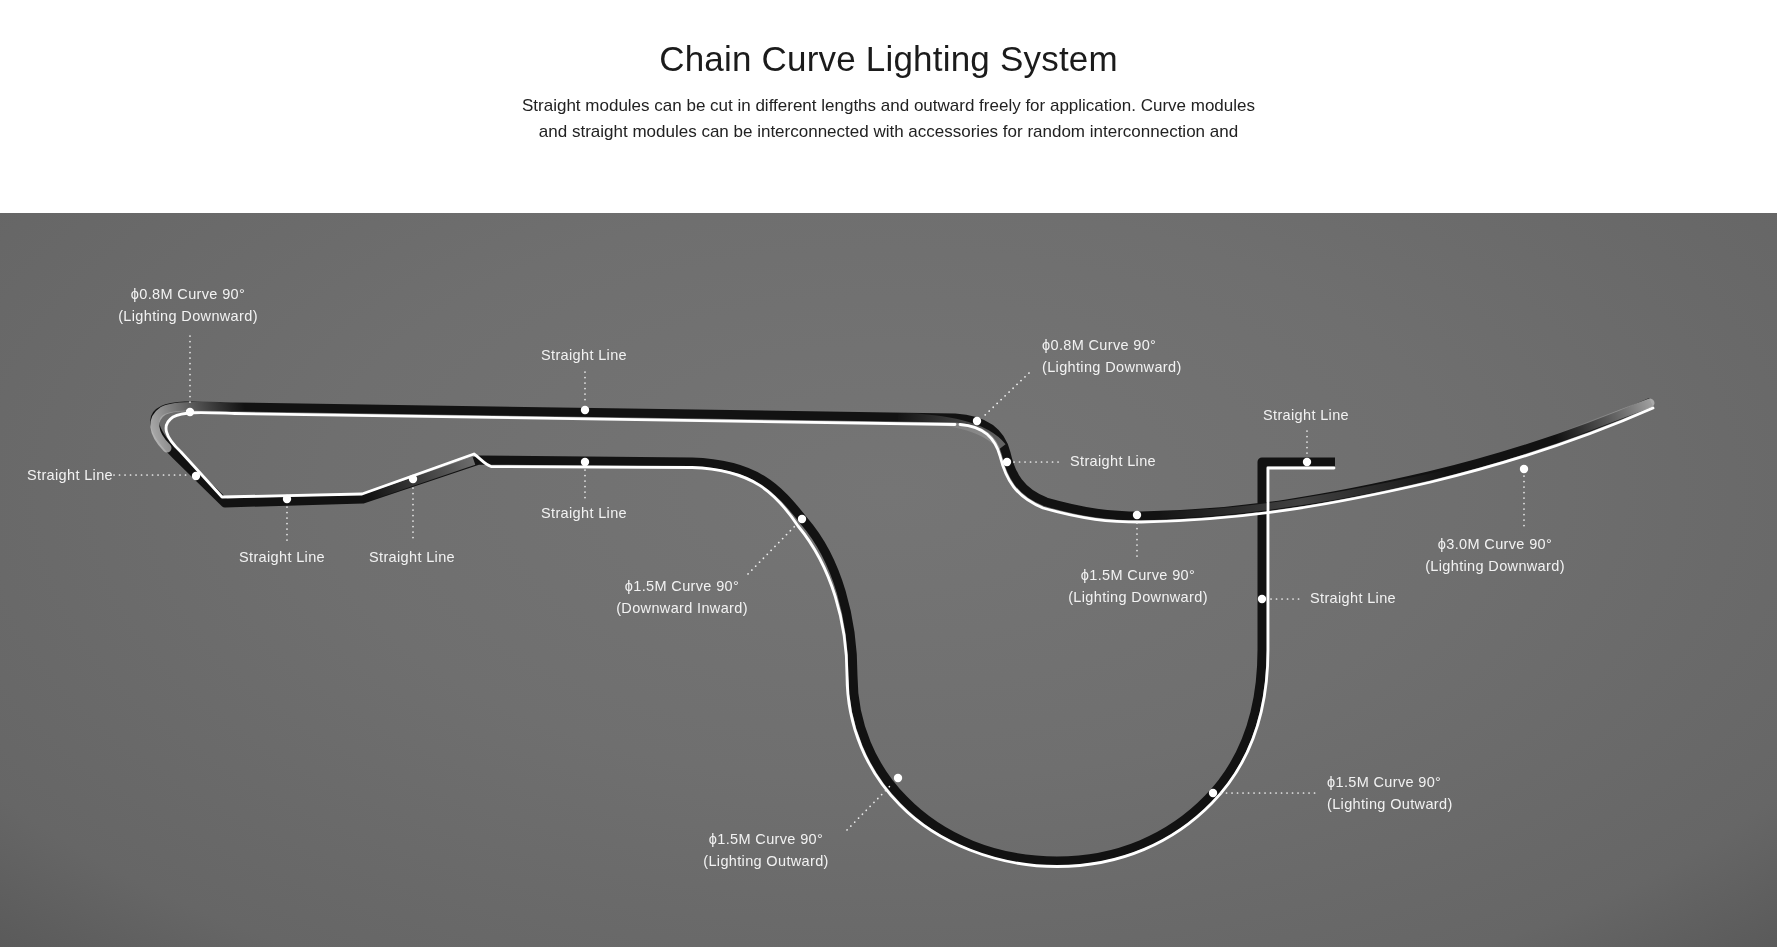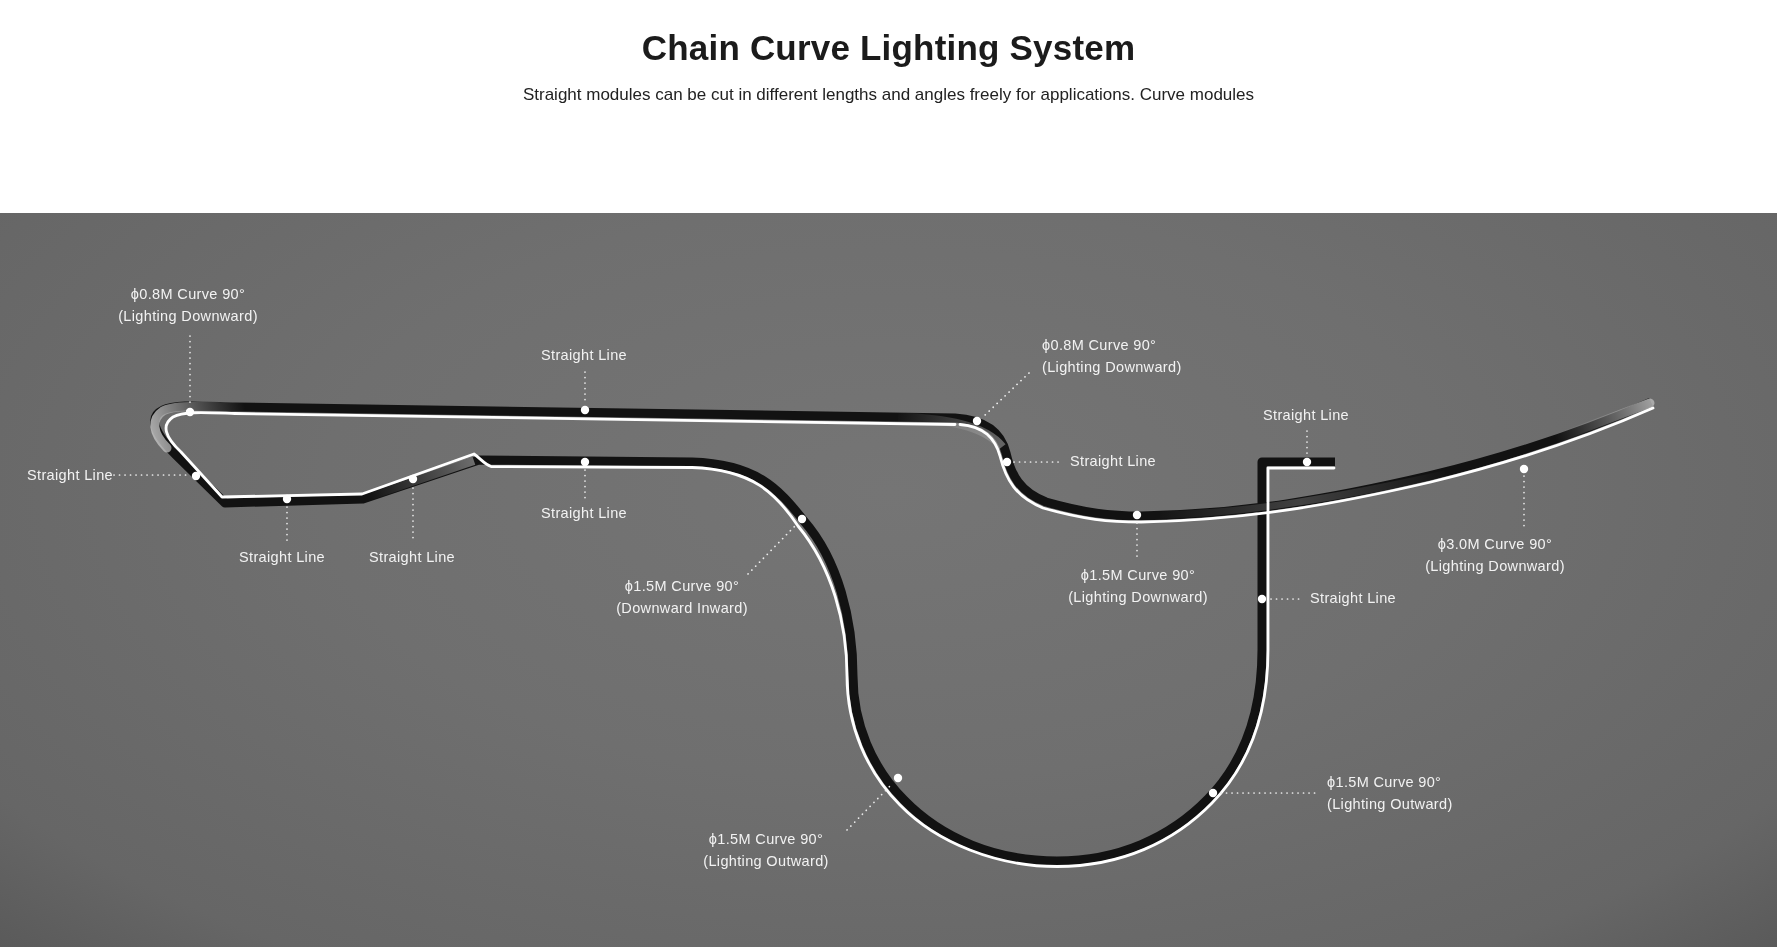--- a/index.html
+++ b/index.html
@@ -1,42 +1,43 @@
 <!DOCTYPE html>
 <html><head>
 <meta charset="utf-8">
 <title>Chain Curve Lighting System</title>
 <style>
   html,body{margin:0;padding:0;background:#fff;}
   .page{position:relative;width:1777px;height:947px;overflow:hidden;
         font-family:"Liberation Sans","DejaVu Sans",sans-serif;}
   
   .header{position:relative;width:100%;height:213px;background:#ffffff;}
-  .title{padding-top:26px;text-align:center;font-size:35px;font-weight:700;
+  .title{padding-top:37px;text-align:center;font-size:35px;font-weight:400;
          color:#1b1b1b;letter-spacing:.2px;line-height:44px;}
   .desc{margin-top:12px;text-align:center;font-size:17px;line-height:26px;
         color:#222222;font-weight:400;}
   
   .diagram{position:relative;width:100%;height:734px;
      background:radial-gradient(ellipse at 50% 38%, #757575 0%, #6f6f6f 45%, #666666 85%, #5a5a5a 100%);}
   .diagram svg{position:absolute;left:0;top:0;}
   .lbl{position:absolute;color:#f2f2f2;font-size:14.5px;line-height:21.5px;
        letter-spacing:.35px;white-space:nowrap;font-weight:400;}
   .lbl span{display:block;}
   .lbl.center{transform:translateX(-50%);text-align:center;}
 </style>
 </head>
 <body>
 
 <div class="page">
 
   <div class="header">
     <div class="title">Chain Curve Lighting System</div>
     <div class="desc">
-      <div>Straight modules can be cut in different lengths and angles freely for applications. Curve modules</div>
+      <div>Straight modules can be cut in different lengths and outward freely for application. Curve modules</div>
+      <div>and straight modules can be interconnected with accessories for random interconnection and</div>
     </div>
   </div>
 
   <div class="diagram">
 
     <svg width="1777" height="734" viewBox="0 213 1777 734">
       <defs>
         <linearGradient id="gApex" gradientUnits="userSpaceOnUse" x1="245" y1="408" x2="150" y2="432">
           <stop offset="0" stop-color="#9a9a9a" stop-opacity="0"></stop>
           <stop offset="1" stop-color="#bdbdbd" stop-opacity="0.9"></stop>

